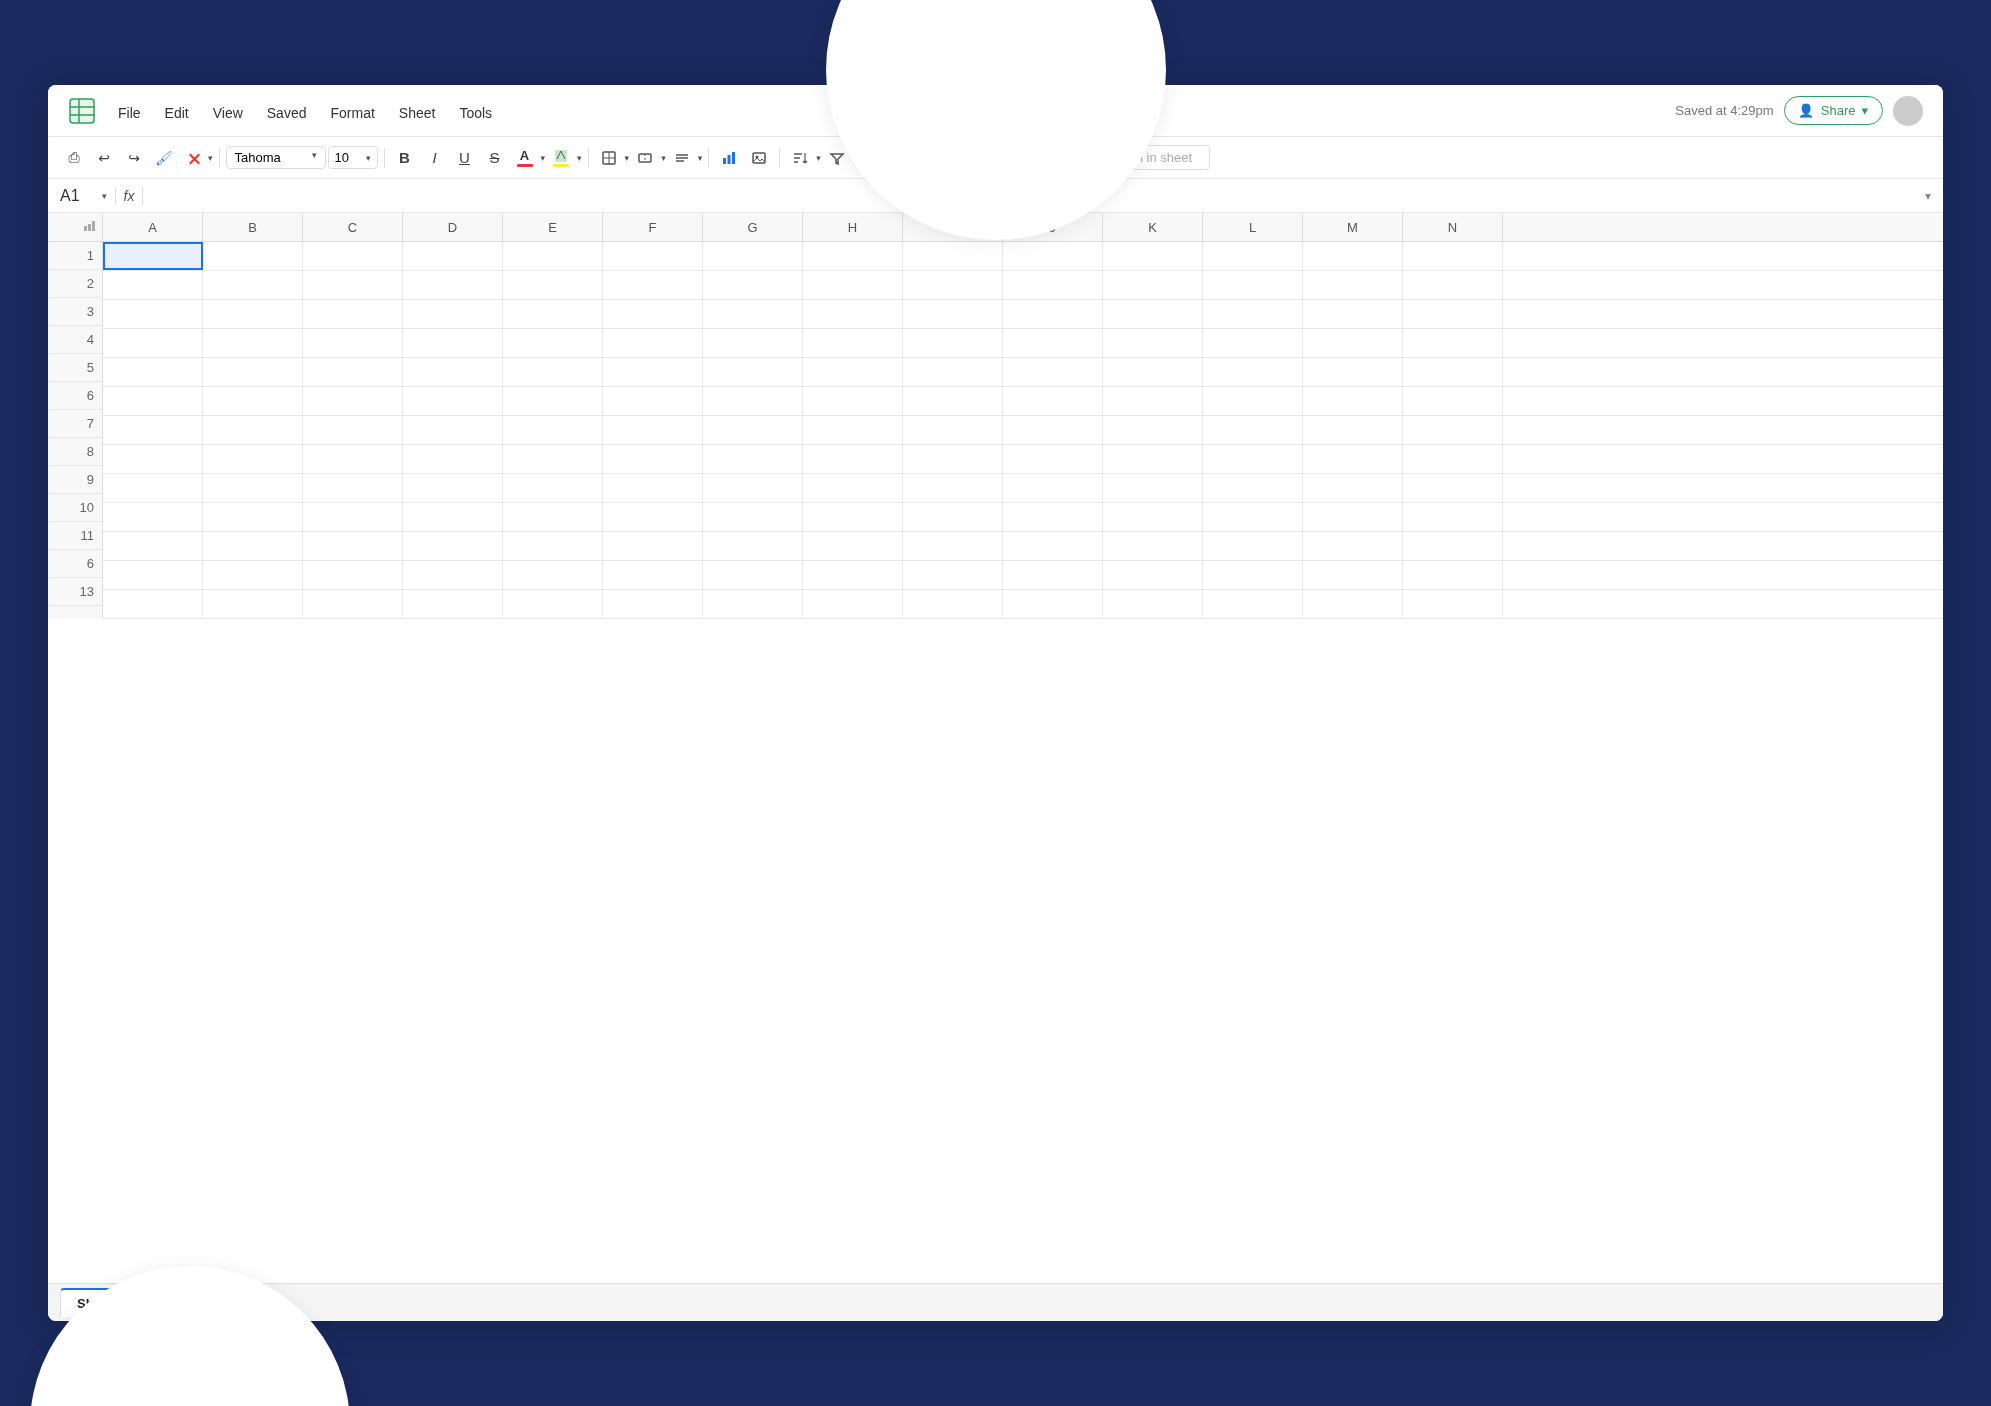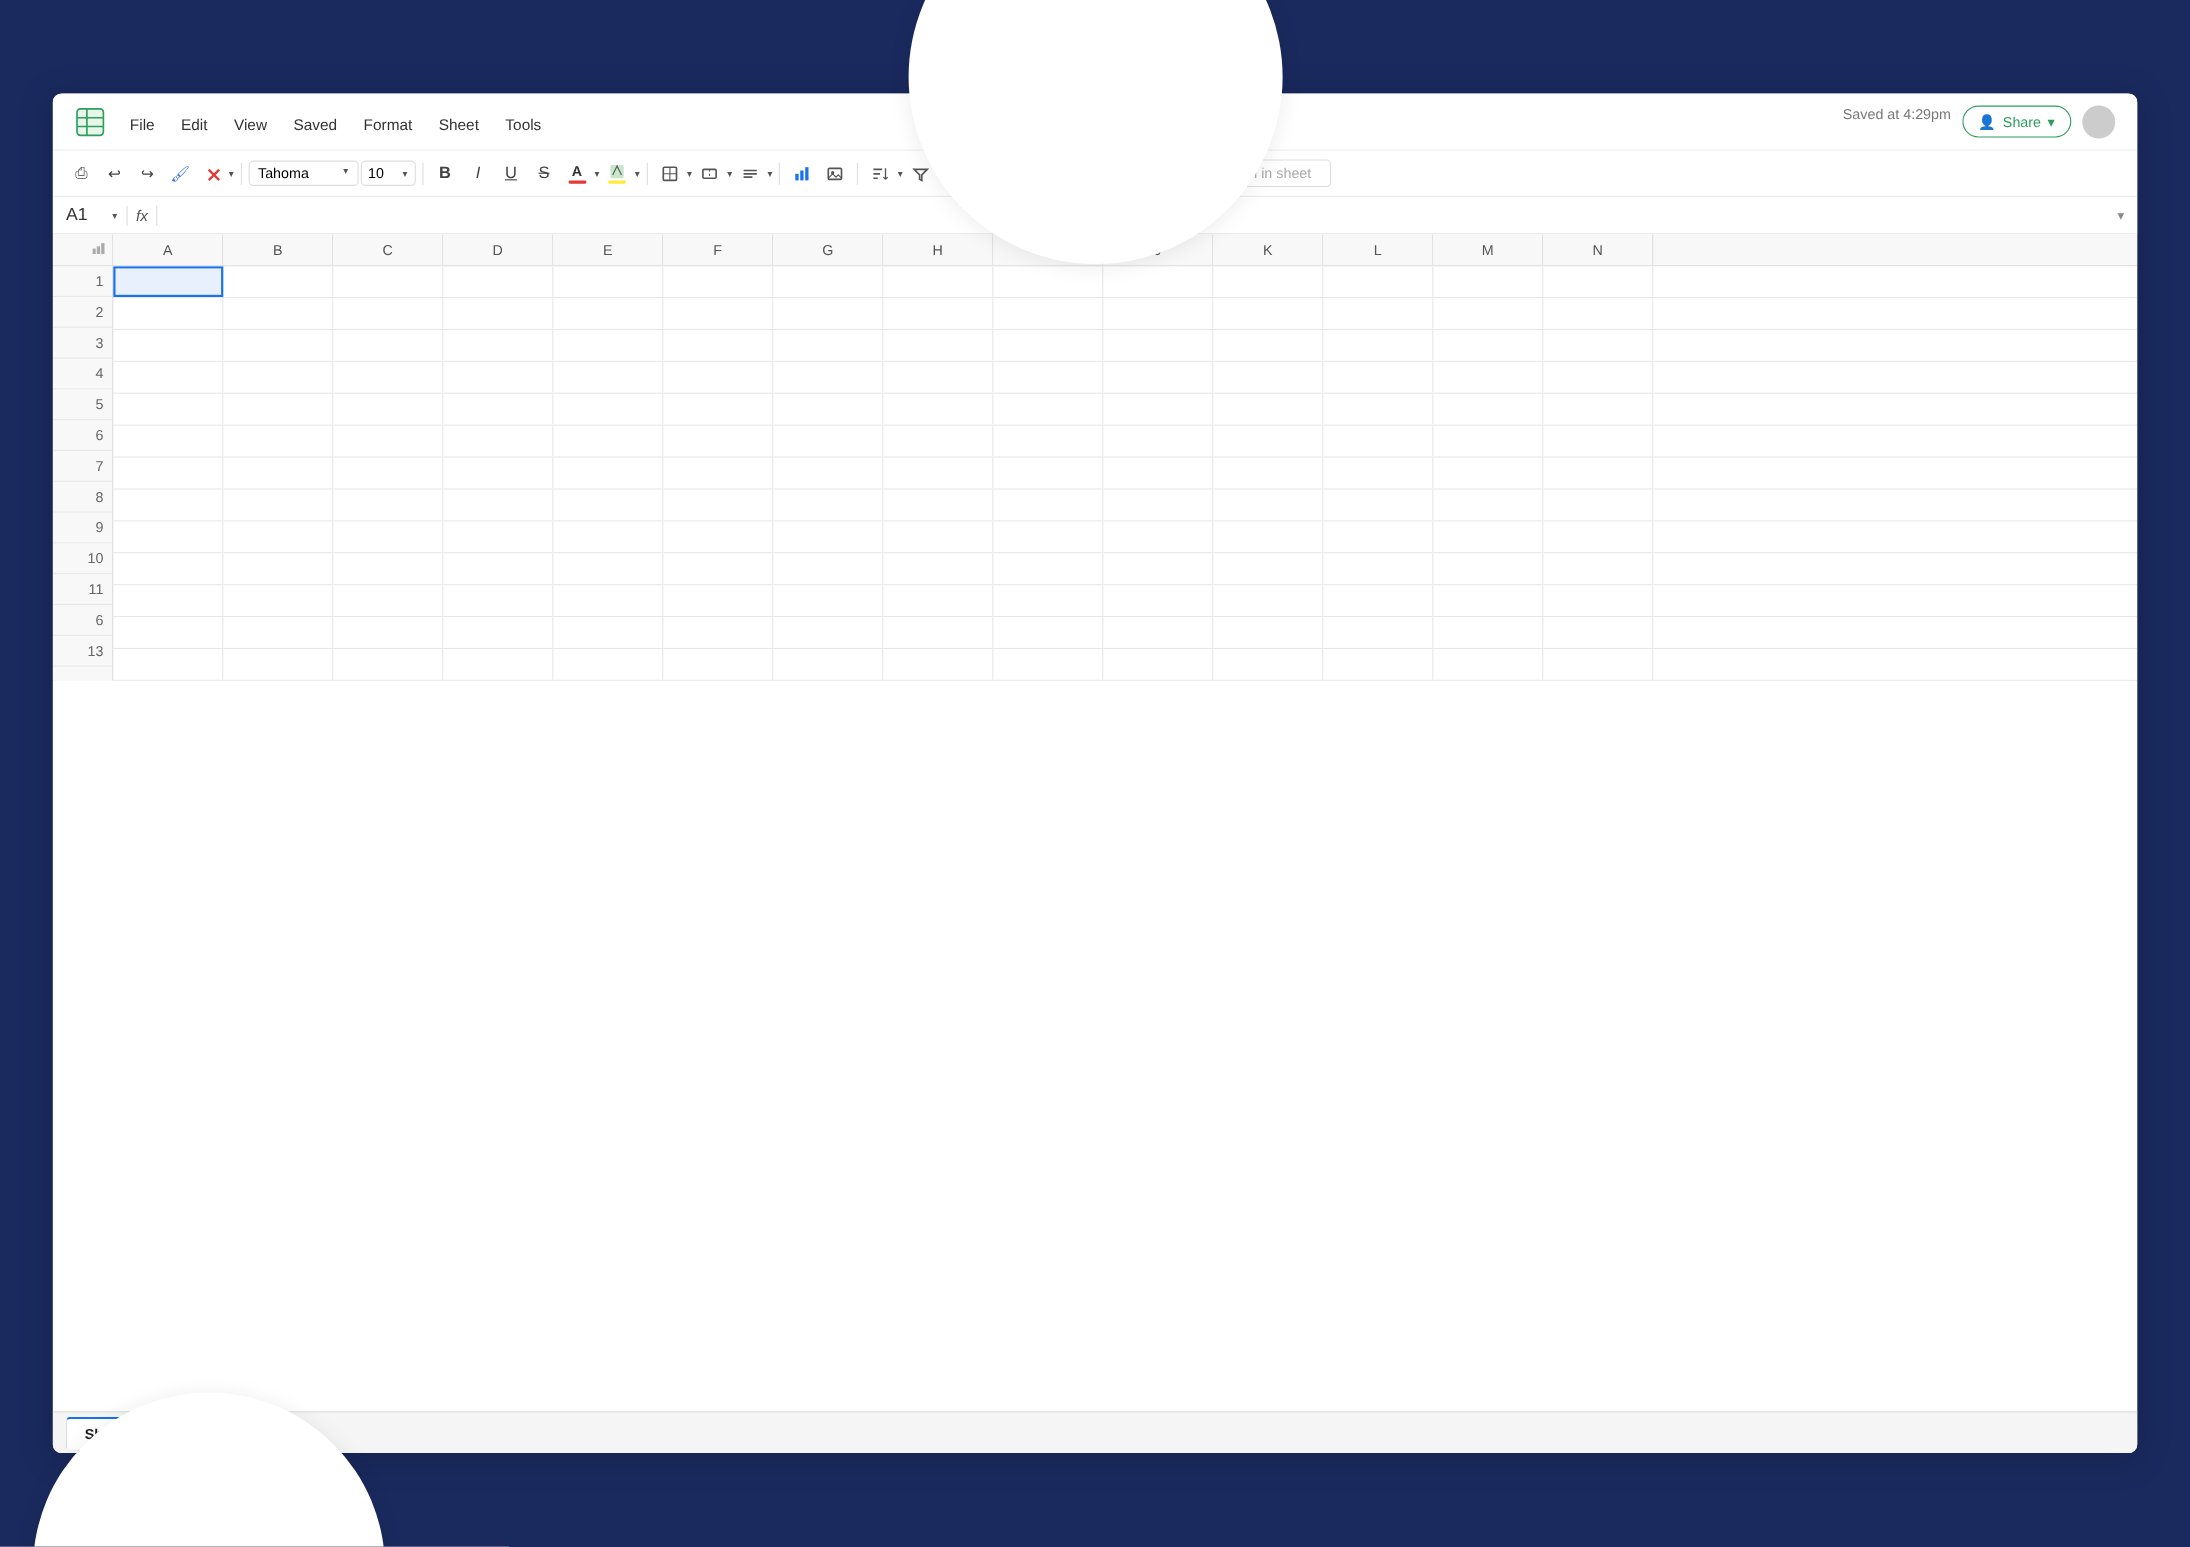--- a/index.html
+++ b/index.html
@@ -395,21 +395,21 @@
       position: absolute;
       left: 50%;
       transform: translateX(-50%);
       display: flex;
       align-items: center;
       gap: 6px;
     }
     .title-right-group {
       margin-left: auto;
       display: flex;
-      align-items: flex-start;
+      align-items: center;
       gap: 10px;
     }
   </style>
 </head>
 <body>
 
 <div style="position:absolute;top:0;left:0;width:1991px;height:1406px;background:#1a2a5e;z-index:0;"></div>
 
 <div class="spreadsheet-window">
   <div class="spreadsheet-content">

